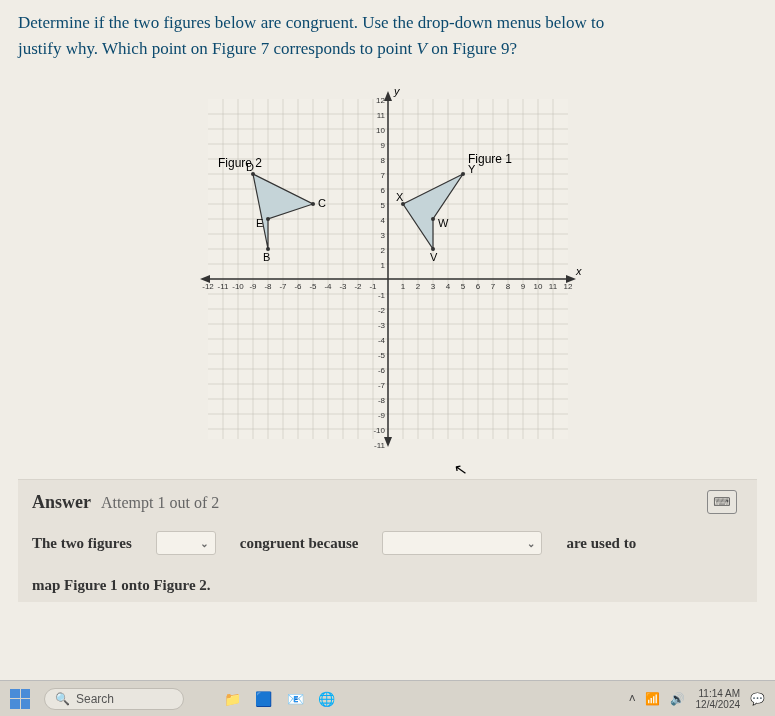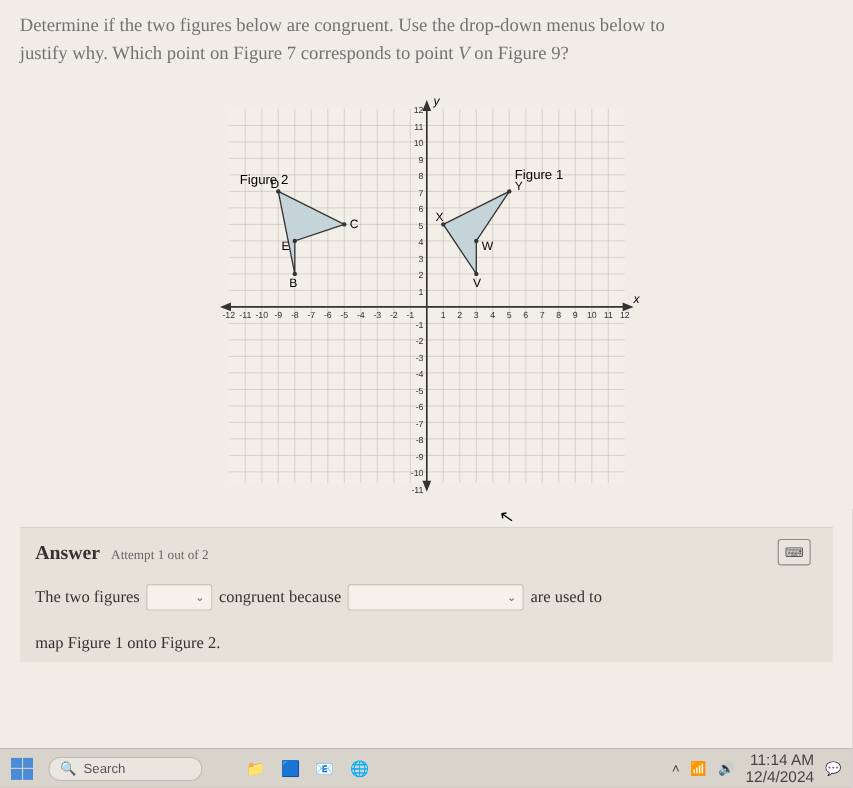--- a/index.html
+++ b/index.html
@@ -13,46 +13,47 @@
   }
   .page {
     background: #f0ede6;
     padding: 10px 18px 0 18px;
     height: 680px;
     position: relative;
   }
   .question {
     font-size: 17px;
     line-height: 1.5;
-    color: #737373;
+    color: #0c4a6e;
     margin-bottom: 18px;
   }
   .question .ital { font-style: italic; }
   .graph-area {
     display: flex;
     justify-content: center;
     margin: 8px 0 20px 0;
   }
   .graph-svg { display: block; }
   .answer-section {
     background: #e6e2da;
     padding: 12px 14px 8px 14px;
     border-top: 1px solid #d8d4cc;
     position: relative;
   }
   .answer-label { font-weight: bold; font-size: 18px; color: #333; }
-  .attempt { font-size: 12px; color: #666; margin-left: 6px; }
+  .attempt { font-size: 16px; color: #666; margin-left: 6px; }
   .answer-line {
     margin-top: 18px;
     font-size: 15px;
     color: #333;
     display: flex;
     align-items: center;
     flex-wrap: wrap;
-    gap: 6px;
+    gap: 24px;
+    font-weight: bold;
   }
   .dropdown {
     display: inline-flex;
     align-items: center;
     background: #f5f2eb;
     border: 1px solid #c8c4bc;
     border-radius: 3px;
     padding: 3px 6px 3px 10px;
     min-width: 60px;
     height: 24px;
@@ -121,21 +122,21 @@
   .search-box .mag { margin-right: 6px; }
   .tray-apps { margin-left: 40px; display:flex; gap:14px; align-items:center;}
   .tray-apps span { font-size:14px; }
   .tray {
     margin-left: auto;
     display: flex;
     align-items: center;
     gap: 10px;
     color: #444;
   }
-  .clock { text-align: right; line-height: 1.1; font-size: 14px; }
+  .clock { text-align: right; line-height: 1.1; font-size: 10px; }
   text { font-family: Arial, sans-serif; }
 </style>
 </head>
 <body>
 
 <div class="page">
 
   <div class="question">
     <span>Determine if the two figures below are congruent. Use the drop-down menus below to</span><br>
     <span>justify why. Which point on Figure 7 corresponds to point </span><span class="ital">V</span><span> on Figure 9?</span>

